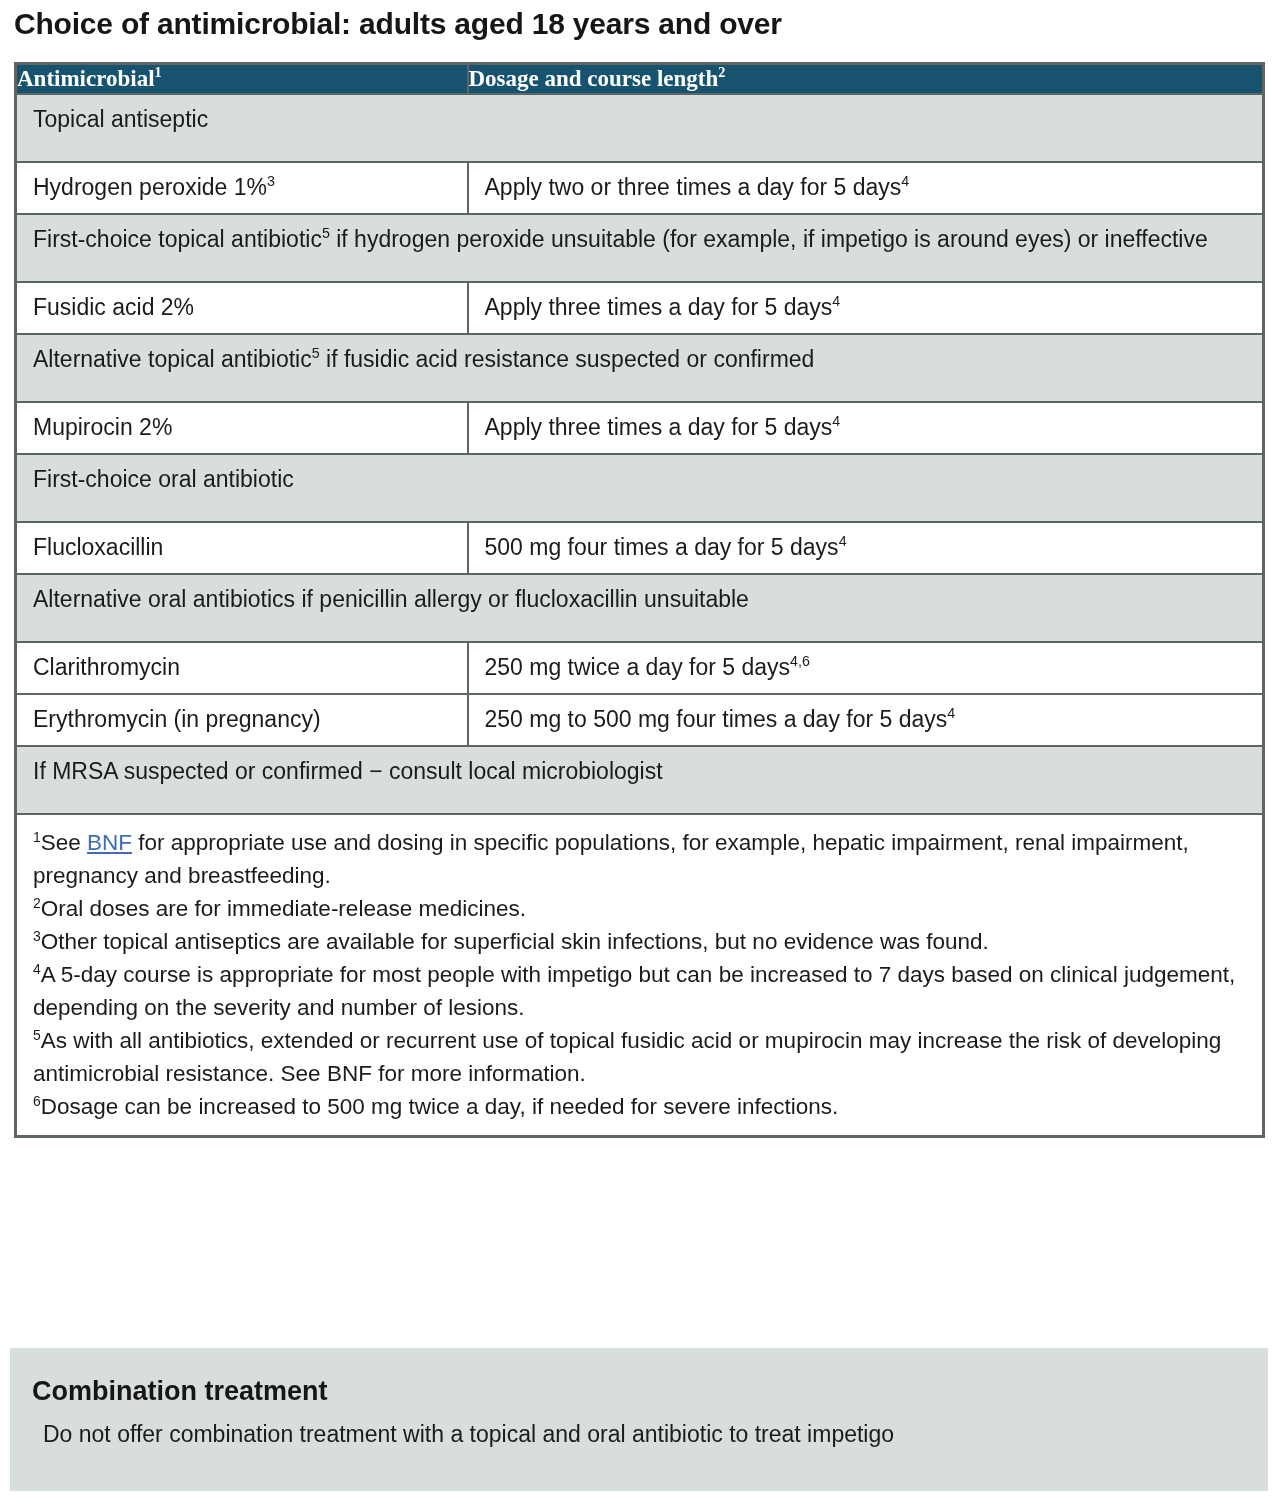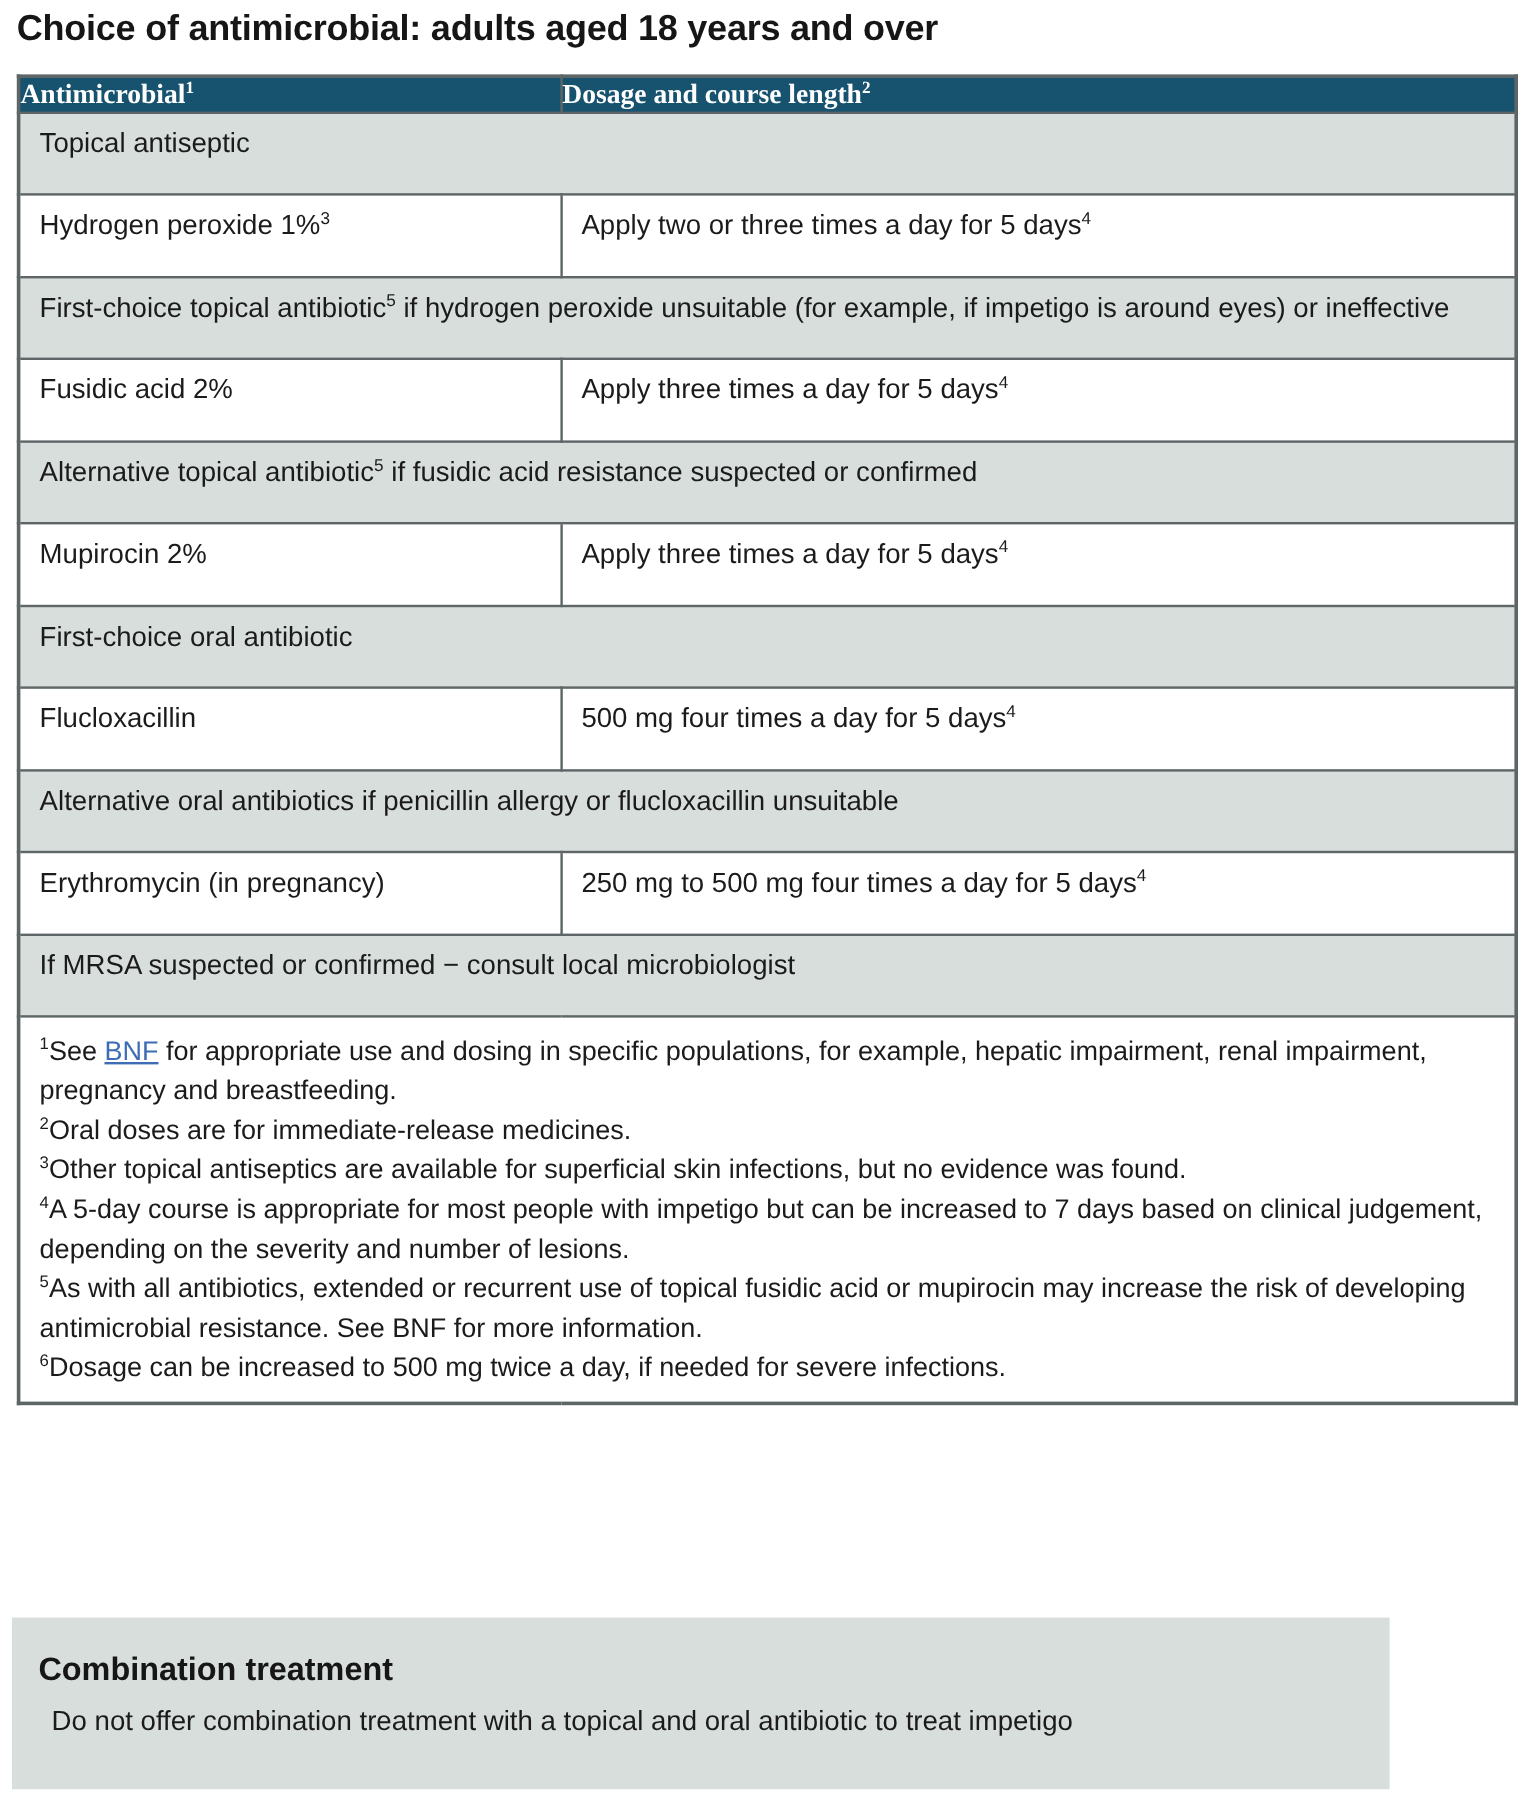--- a/index.html
+++ b/index.html
@@ -75,21 +75,21 @@
     line-height: 31px;
     padding: 9px 16px 26px 16px;
     font-weight: normal;
   }
 
   
   tr.data-row td {
     background: #ffffff;
     font-size: 23px;
     line-height: 31px;
-    padding: 9px 16px 27px 16px;
+    padding: 9px 16px 10px 16px;
   }
 
   
   tr.footnotes-row td {
     background: #ffffff;
     font-size: 22.5px;
     line-height: 33px;
     padding: 11px 16px 12px 16px;
   }
   .footnotes p {
@@ -105,21 +105,21 @@
     font-size: 0.62em;
     vertical-align: super;
     line-height: 0;
   }
 
   
   .combo-box {
     position: absolute;
     left: 10px;
     top: 1348px;
-    width: 1148px;
+    width: 1258px;
     box-sizing: border-box;
     background: #d8dedb;
     padding: 26px 22px 30px 22px;
   }
   .combo-title {
     font-size: 27px;
     font-weight: bold;
     color: #161616;
     margin: 0 0 6px 0;
     line-height: 34px;
@@ -184,20 +184,24 @@
 
       <tr class="data-row">
         <td><span>Flucloxacillin</span><sup></sup></td>
         <td><span>500 mg four times a day for 5 days</span><sup>4</sup></td>
       </tr>
 
       <tr class="section-row">
         <td colspan="2">Alternative oral antibiotics if penicillin allergy or flucloxacillin unsuitable</td>
       </tr>
 
+      <tr class="data-row">
+        <td><span>Clarithromycin</span><sup></sup></td>
+        <td><span>250 mg twice a day for 5 days</span><sup>4,6</sup></td>
+      </tr>
 
       <tr class="data-row">
         <td><span>Erythromycin (in pregnancy)</span><sup></sup></td>
         <td><span>250 mg to 500 mg four times a day for 5 days</span><sup>4</sup></td>
       </tr>
 
       <tr class="section-row">
         <td colspan="2">If MRSA suspected or confirmed − consult local microbiologist</td>
       </tr>
 

